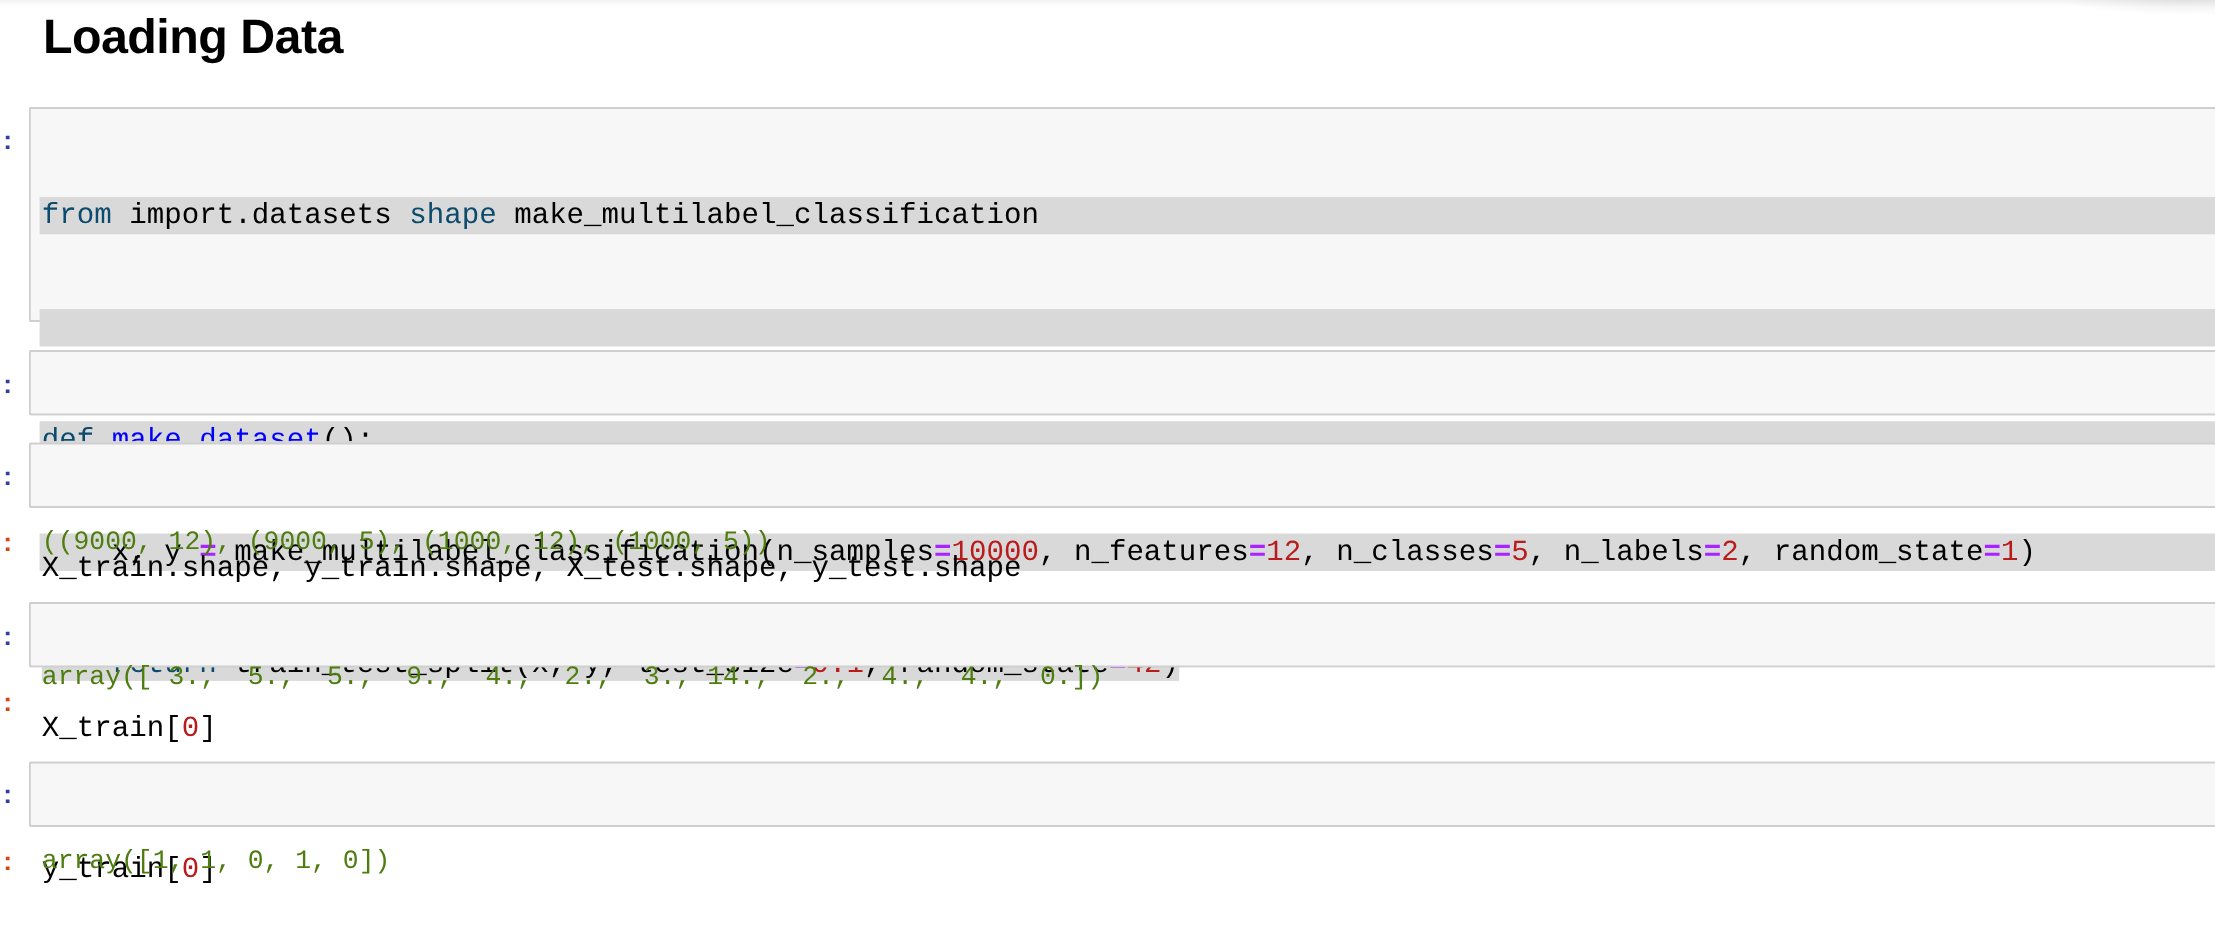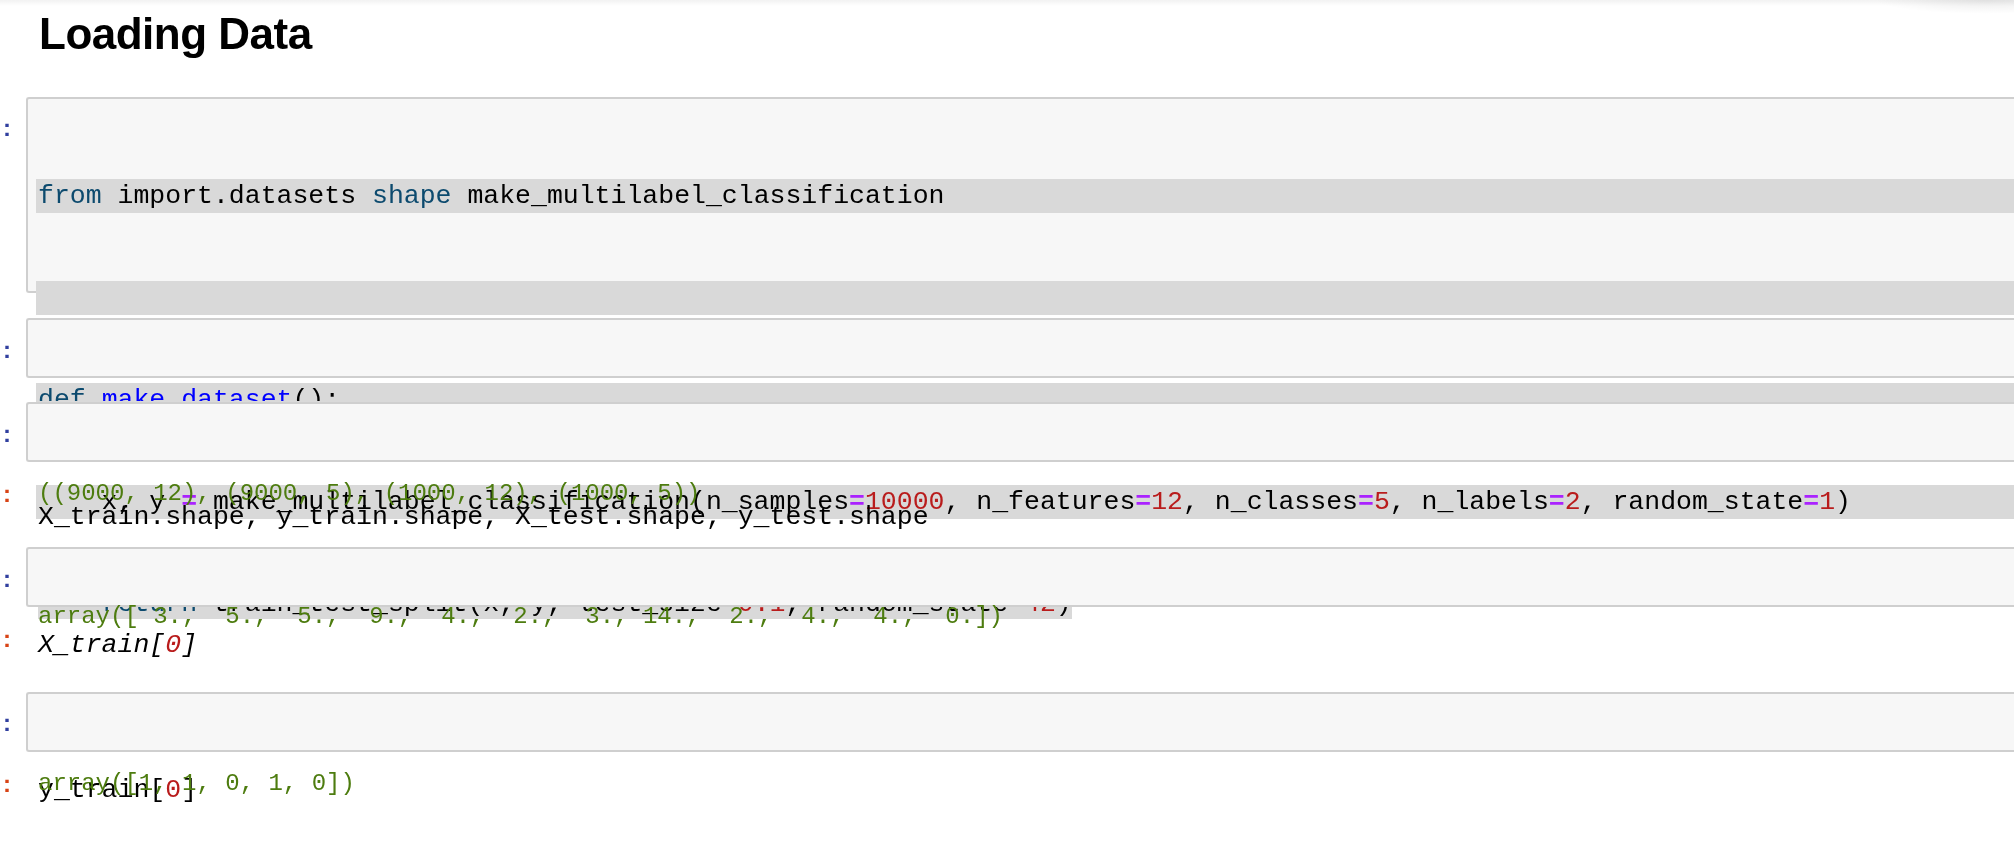--- a/index.html
+++ b/index.html
@@ -112,21 +112,21 @@
 <div class="cell" style="top:402px;height:60px;">
   <div class="code" style="top:28px;left:10px;">
     <span class="line"><span>X_train.shape, y_train.shape, X_test.shape, y_test.shape</span></span>
   </div>
 </div>
 <div class="prompt out" style="top:482px;">:</div>
 <div class="output" style="top:477px;">((9000, 12), (9000, 5), (1000, 12), (1000, 5))</div>
 
 <div class="prompt in" style="top:567px;">:</div>
 <div class="cell" style="top:547px;height:60px;">
-  <div class="code" style="top:11px;left:10px;font-style:italic;">
+  <div class="code" style="top:28px;left:10px;">
     <span class="line"><span>X_train[</span><span class="num">0</span><span>]</span></span>
   </div>
 </div>
 <div class="prompt out" style="top:627px;">:</div>
 <div class="output" style="top:600px;">array([ 3.,  5.,  5.,  9.,  4.,  2.,  3., 14.,  2.,  4.,  4.,  0.])</div>
 
 <div class="prompt in" style="top:711px;">:</div>
 <div class="cell" style="top:692px;height:60px;">
   <div class="code" style="top:11px;left:10px;">
     <span class="line"><span>y_train[</span><span class="num">0</span><span>]</span></span>

